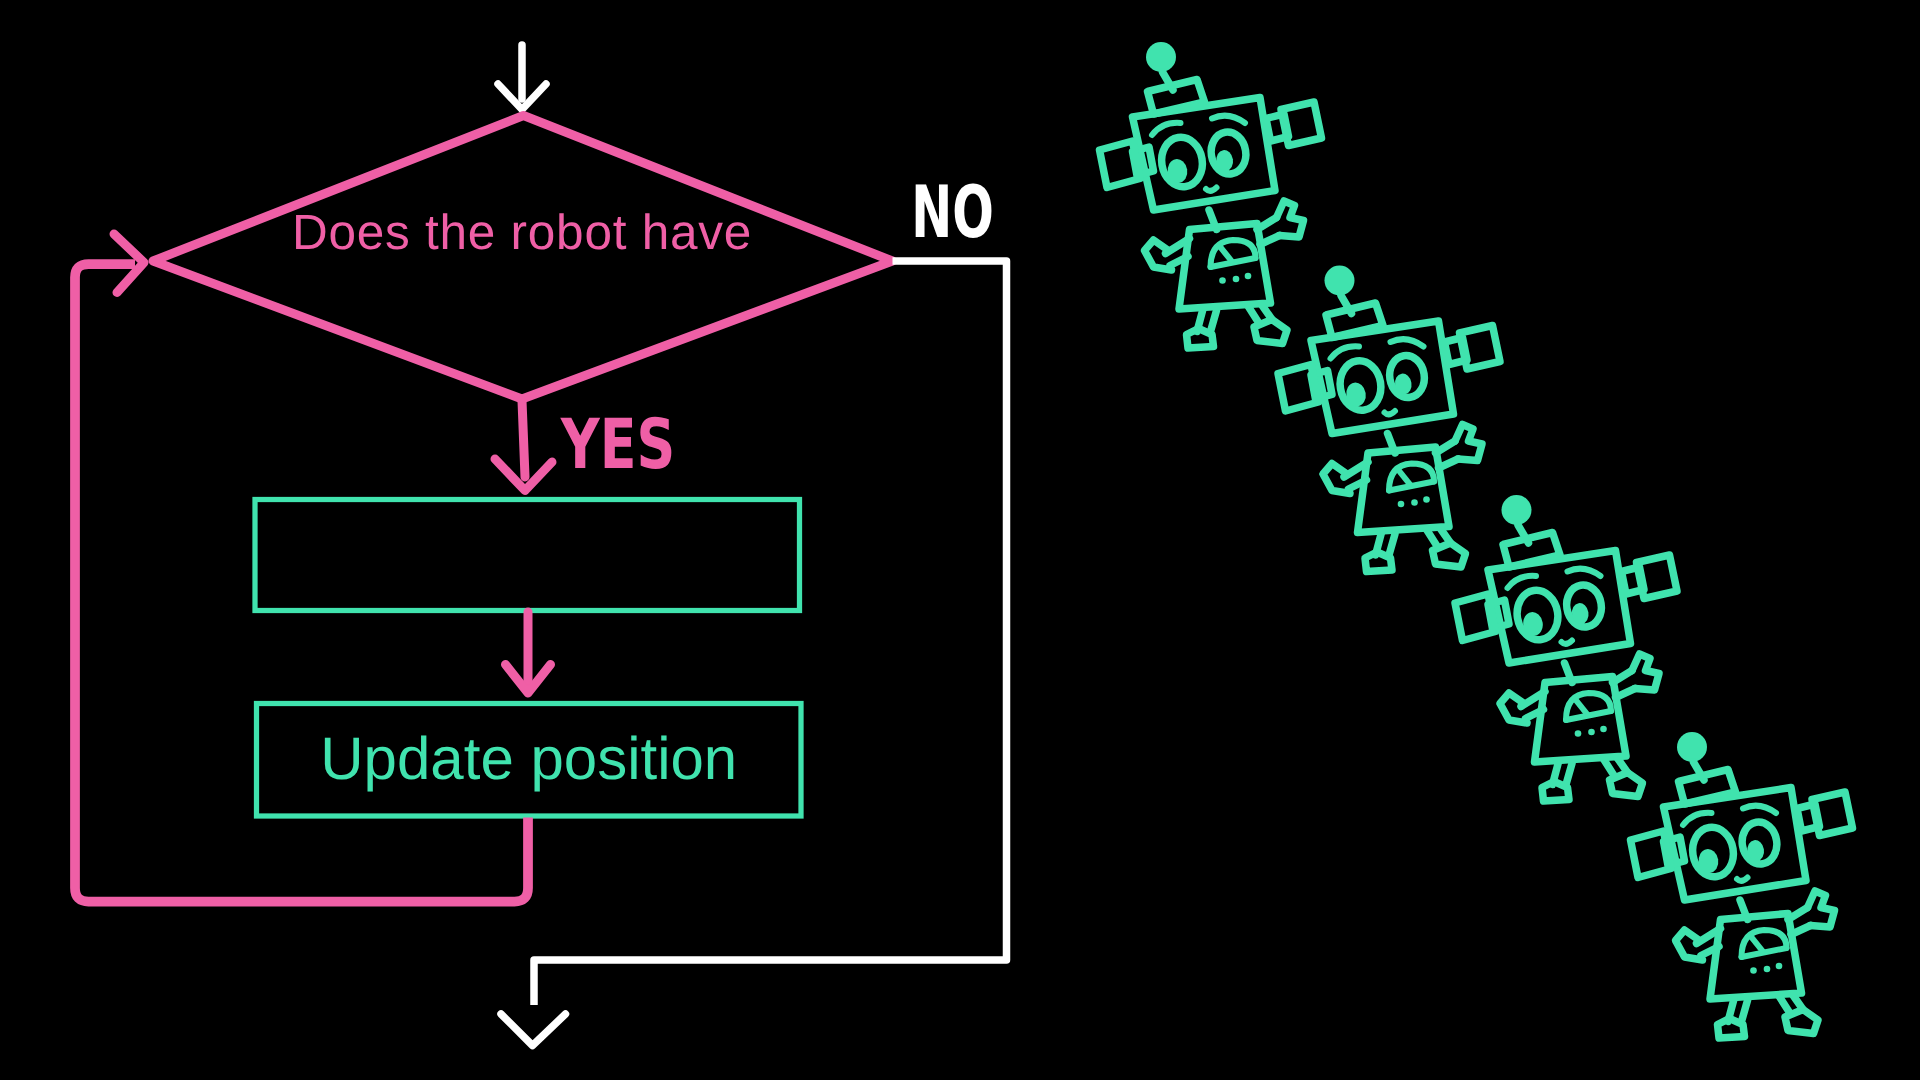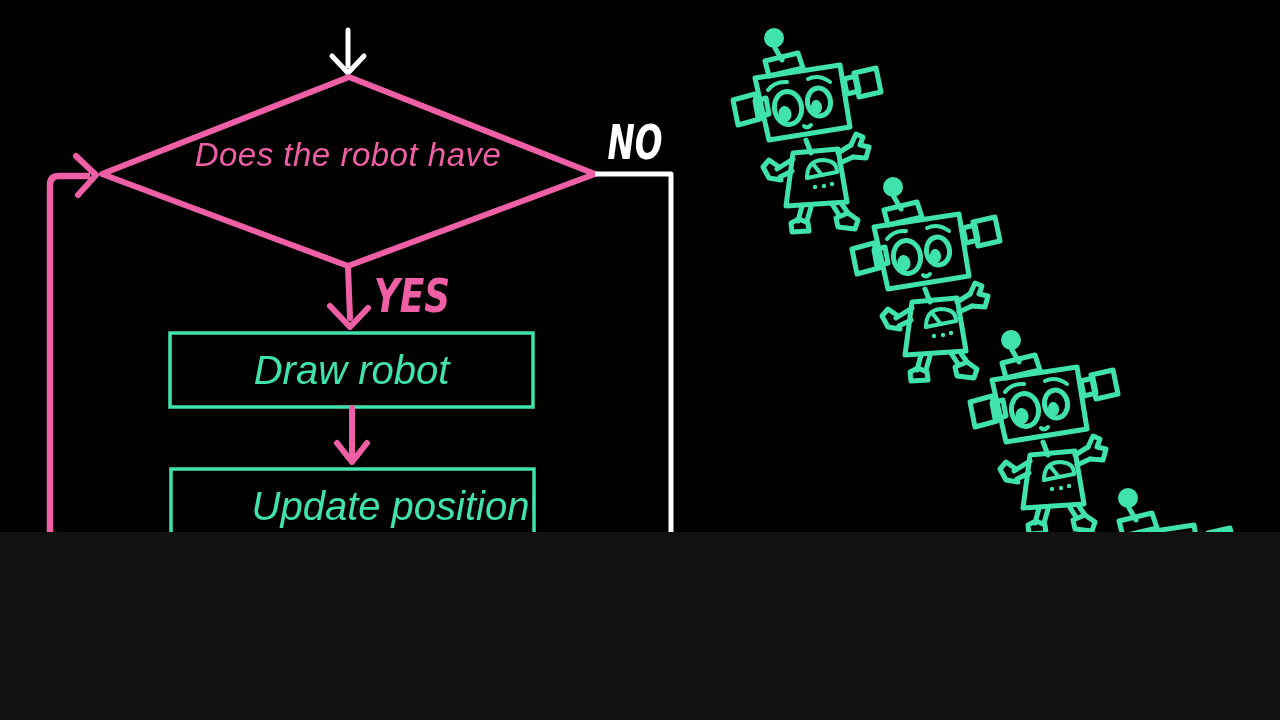--- a/index.html
+++ b/index.html
@@ -4,25 +4,24 @@
 <style>
   :root{
     --pink:#ef5fa6;
     --teal:#40e3ae;
     --white:#ffffff;
     --background:#000000;
   }
   html,body{margin:0;padding:0;background:#111;}
   .stage{
     position:relative;
-    width:1280px;height:532px;
+    width:1280px;height:720px;
     background:var(--background);
     overflow:hidden;
     font-family:"Liberation Sans", sans-serif;
-    font-style:italic;
   }
   .stage svg{position:absolute;left:0;top:0;}
 
   
   .pk{stroke:var(--pink);fill:none;}
   .wt{stroke:var(--white);fill:none;}
   .tl{stroke:var(--teal);fill:none;}
   .t{stroke:var(--teal);fill:none;stroke-width:5;}
   .t2{stroke:var(--teal);fill:none;stroke-width:4;}
   .tfill{fill:var(--teal);stroke:none;}
@@ -34,21 +33,21 @@
     display:block;
     color:var(--pink);
     font-size:33px;line-height:43px;
     letter-spacing:0.5px;
   }
   .step-label{
     color:var(--teal);
     font-size:40px;
   }
   .step-draw{left:170px;top:333px;width:363px;height:74px;}
-  .step-update{left:185px;top:469px;width:363px;height:75px;padding-left:24px;}
+  .step-update{left:171px;top:469px;width:363px;height:75px;}
 
   .branch{
     font-family:"DejaVu Sans", sans-serif;
     font-weight:bold;
   }
   .no-label{
     left:585px;top:114px;width:100px;height:56px;
     color:var(--white);font-size:48px;
     transform:scaleX(0.68);
   }
@@ -141,16 +140,15 @@
     <use href="#robot" x="1083" y="484"></use>
   </svg>
 
   <div class="label question">
     <div>Does the robot have</div>
   </div>
 
   <div class="label branch no-label">NO</div>
   <div class="label branch yes-label">YES</div>
 
-  <div class="label step-label step-draw">Draw robot</div>
   <div class="label step-label step-update">Update position</div>
 
 </div>
 
 </body></html>

